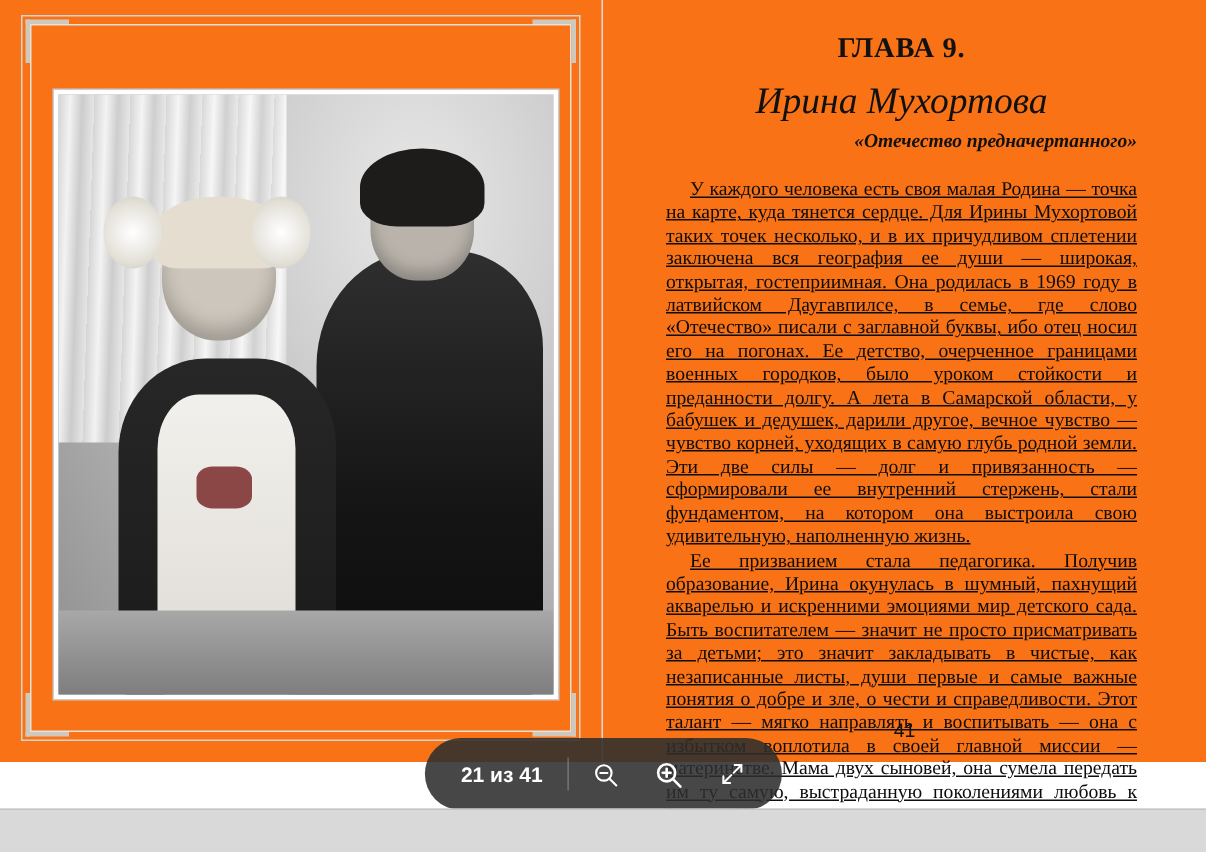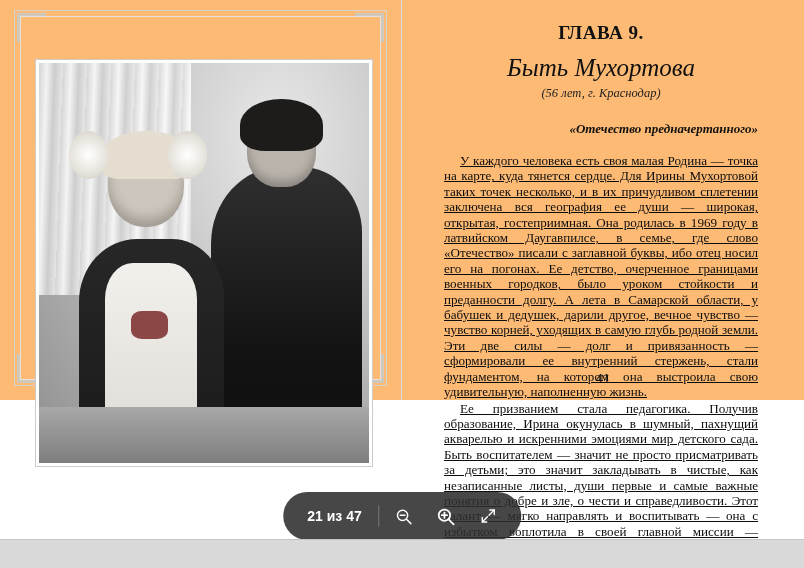--- a/index.html
+++ b/index.html
@@ -25,22 +25,22 @@
     left: 0;
     top: 0;
     width: 804px;
     height: 540px;
     background: #ffffff;
     display: flex;
   }
   .page {
     position: relative;
     box-sizing: border-box;
-    height: 400px;
-    background: #fdba74;
+    height: 508px;
+    background: #f97316;
   }
   .page-left {
     width: 402px;
     padding: 18px 26px 10px 26px;
     border-right: 1px solid #dcdcdc;
   }
   .page-right {
     width: 402px;
     padding: 16px 46px 10px 42px;
   }
@@ -332,37 +332,36 @@
           <div class="ph-bow-l"></div>
           <div class="ph-bow-r"></div>
           <div class="ph-floor"></div>
         </div>
       </div>
     </div>
 
     <div class="page page-right">
       <div class="chapter-title">ГЛАВА 9.</div>
 
-      <div class="author-name">Быть Мухортова</div>
-
-      <div class="author-meta">(56 лет, г. Краснодар)</div>
+      <div class="author-name">Ирина Мухортова</div>
+
 
       <div class="essay-title">«Отечество предначертанного»</div>
 
       <div class="body-text">
         <p>У каждого человека есть своя малая Родина — точка на карте, куда тянется сердце. Для Ирины Мухортовой таких точек несколько, и в их причудливом сплетении заключена вся география ее души — широкая, открытая, гостеприимная. Она родилась в 1969 году в латвийском Даугавпилсе, в семье, где слово «Отечество» писали с заглавной буквы, ибо отец носил его на погонах. Ее детство, очерченное границами военных городков, было уроком стойкости и преданности долгу. А лета в Самарской области, у бабушек и дедушек, дарили другое, вечное чувство — чувство корней, уходящих в самую глубь родной земли. Эти две силы — долг и привязанность — сформировали ее внутренний стержень, стали фундаментом, на котором она выстроила свою удивительную, наполненную жизнь.</p>
         <p>Ее призванием стала педагогика. Получив образование, Ирина окунулась в шумный, пахнущий акварелью и искренними эмоциями мир детского сада. Быть воспитателем — значит не просто присматривать за детьми; это значит закладывать в чистые, как незаписанные листы, души первые и самые важные понятия о добре и зле, о чести и справедливости. Этот талант — мягко направлять и воспитывать — она с избытком воплотила в своей главной миссии — материнстве. Мама двух сыновей, она сумела передать им ту самую, выстраданную поколениями любовь к Родине. И сегодня с гордостью</p>
       </div>
 
       <div class="page-number">41</div>
     </div>
   </div>
 
   <div class="toolbar">
-    <span class="page-indicator">21 из 47</span>
+    <span class="page-indicator">21 из 41</span>
 
     <span class="divider-sep"></span>
 
     <button class="tb-btn">
       <span>
         <svg width="19" height="19" viewBox="0 0 24 24" fill="none" stroke="#ffffff" stroke-width="1.8" stroke-linecap="round">
           <circle cx="10.5" cy="10.5" r="6.5"></circle>
           <line x1="15.5" y1="15.5" x2="21" y2="21"></line>
           <line x1="7.5" y1="10.5" x2="13.5" y2="10.5"></line>
         </svg>

